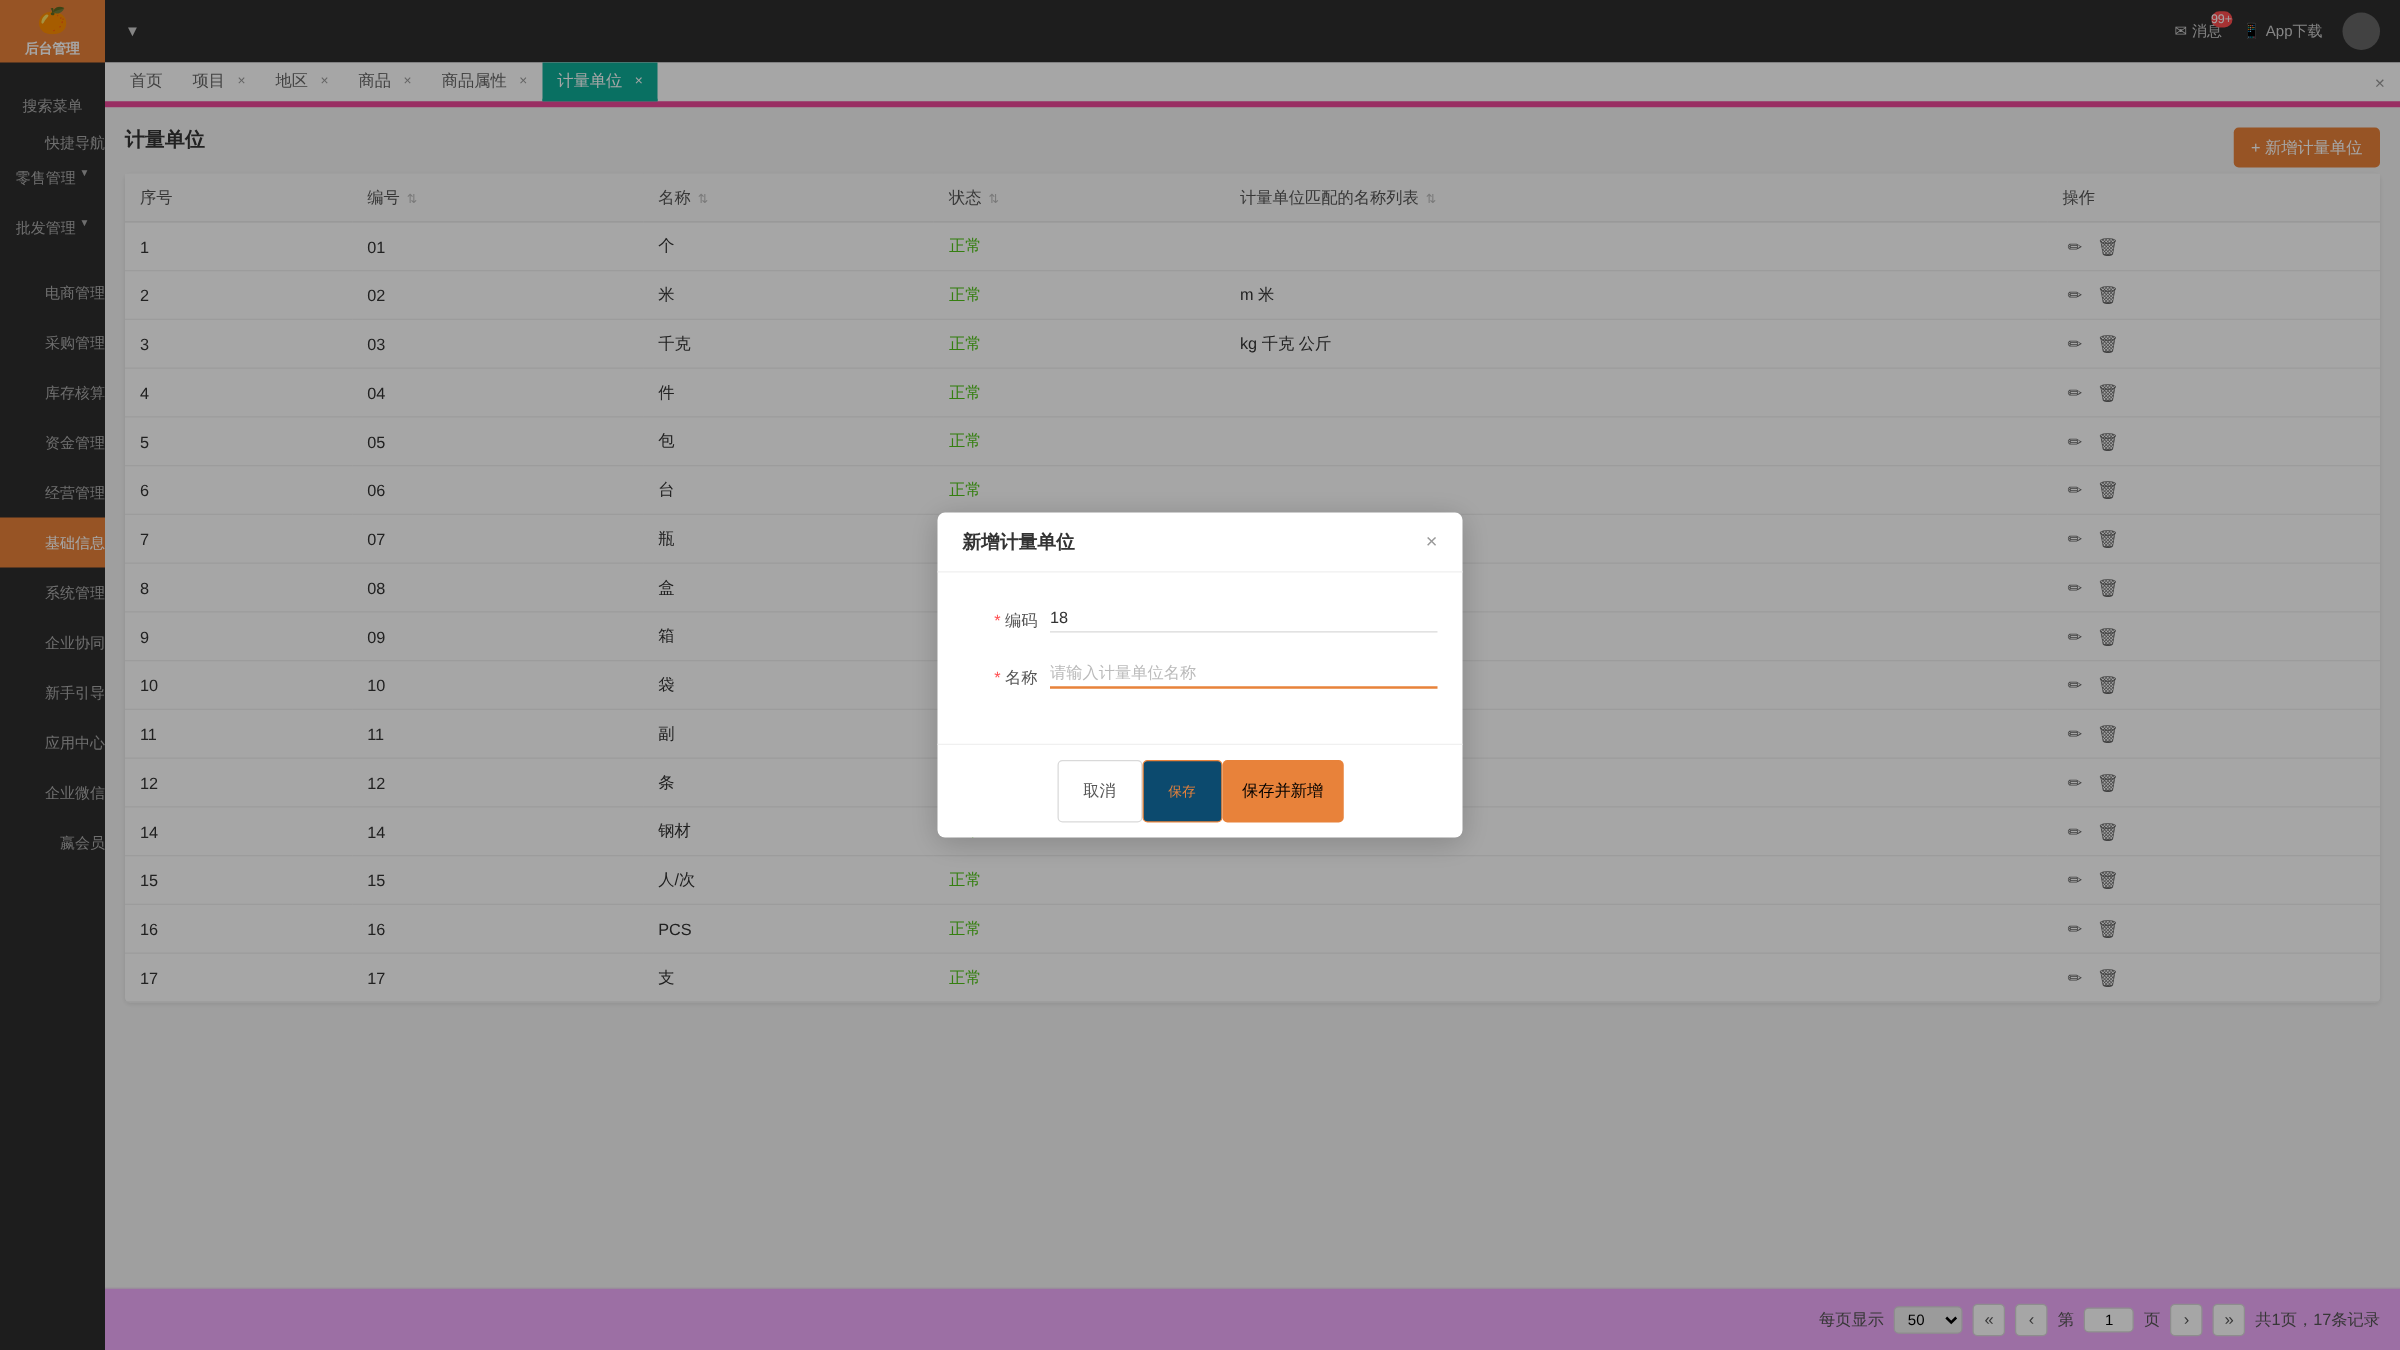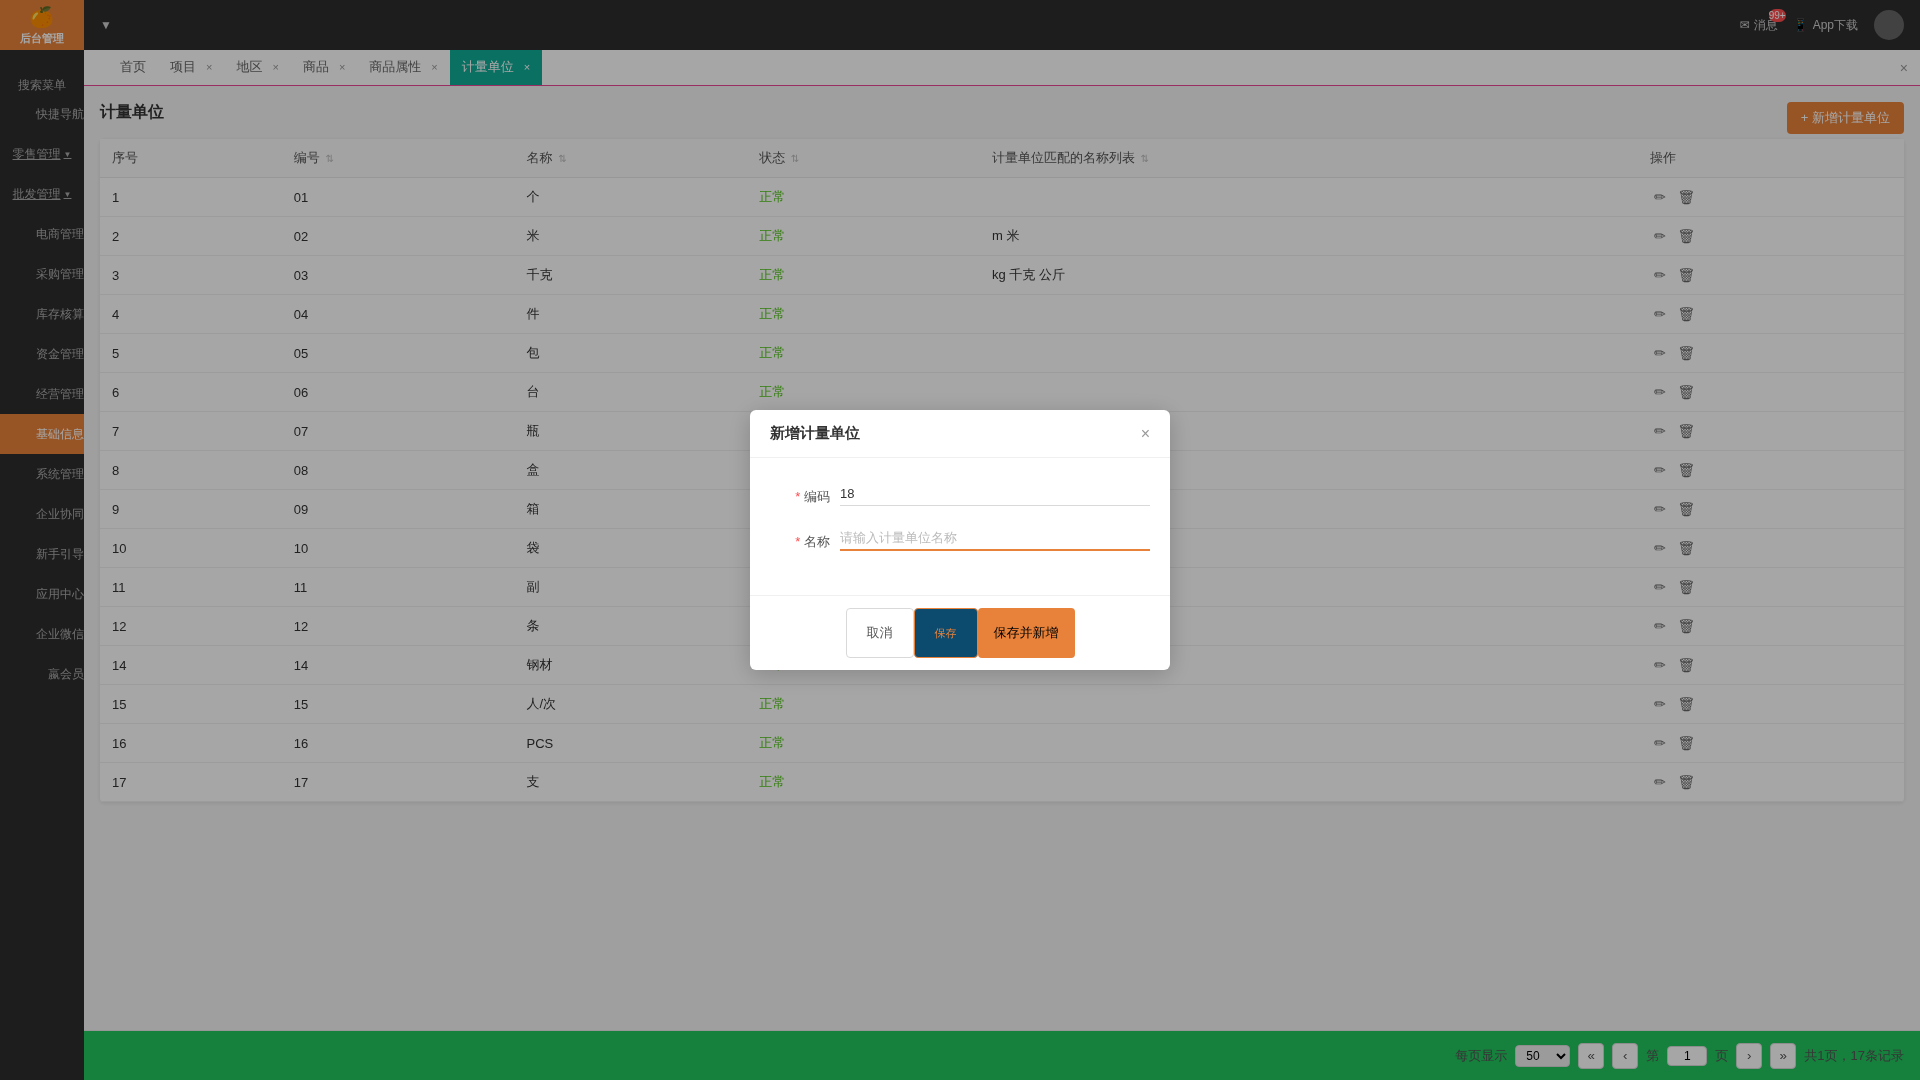--- a/index.html
+++ b/index.html
@@ -6,38 +6,38 @@
     body { font-family: "Microsoft YaHei", "PingFang SC", sans-serif; font-size: 13px; background: #f0f2f5; width: 1920px; height: 1080px; overflow: hidden; display: flex; }
 
     
     .sidebar { width: 84px; background: #2d2d2d; height: 1080px; display: flex; flex-direction: column; align-items: center; flex-shrink: 0; }
     .sidebar-logo { width: 84px; height: 50px; background: #e8823a; display: flex; align-items: center; justify-content: center; color: white; font-size: 14px; font-weight: bold; }
     .sidebar-logo-inner { display: flex; flex-direction: column; align-items: center; }
     .logo-text { font-size: 11px; color: white; margin-top: 2px; }
     .sidebar-search { width: 84px; height: 44px; display: flex; align-items: flex-end; justify-content: center; color: #aaa; font-size: 12px; cursor: pointer; }
     .sidebar-nav-label { width: 84px; height: 40px; display: flex; align-items: center; justify-content: flex-end; color: #aaa; font-size: 12px; cursor: pointer; }
     .sidebar-nav-label.active { background: #e8823a; color: white; }
-    .sidebar-group-item { width: 84px; height: 40px; display: flex; align-items: center; justify-content: center; color: #aaa; font-size: 12px; cursor: pointer; position: relative; text-decoration: underline; }
+    .sidebar-group-item { width: 84px; height: 40px; display: flex; justify-content: center; color: #aaa; font-size: 12px; cursor: pointer; position: relative; }
     .sidebar-group-item .arrow { font-size: 8px; margin-left: 3px; }
 
     
     .main-area { flex: 1; display: flex; flex-direction: column; height: 1080px; }
 
     
     .top-header { height: 50px; background: #2d2d2d; display: flex; align-items: center; justify-content: space-between; padding: 0 16px; flex-shrink: 0; }
     .header-left { display: flex; align-items: center; gap: 8px; }
     .header-dropdown { color: #ccc; font-size: 12px; display: flex; align-items: center; gap: 4px; cursor: pointer; }
     .header-right { display: flex; align-items: center; gap: 16px; }
     .header-badge { position: relative; color: #ccc; font-size: 12px; display: flex; align-items: center; gap: 4px; cursor: pointer; }
     .badge-count { position: absolute; top: -8px; right: -8px; background: #ff4d4f; color: white; font-size: 10px; border-radius: 10px; padding: 1px 0; }
     .header-app { color: #ccc; font-size: 12px; display: flex; align-items: center; gap: 4px; cursor: pointer; }
     .header-avatar { width: 30px; height: 30px; background: #666; border-radius: 50%; cursor: pointer; }
 
     
-    .tab-bar { height: 36px; background: #fff; border-bottom: 1px solid #ec4899; display: flex; align-items: stretch; flex-shrink: 0; padding-left: 24px; }
+    .tab-bar { height: 36px; background: #fff; border-bottom: 5px solid #ec4899; display: flex; align-items: stretch; flex-shrink: 0; padding-left: 8px; }
     .tab { display: flex; align-items: center; padding: 0 12px; font-size: 13px; color: #666; cursor: pointer; border-bottom: 2px solid transparent; gap: 6px; }
     .tab.active { color: #fff; background: #0fac97; border-bottom: 2px solid #0fac97; }
     .tab .tab-close { font-size: 11px; color: #999; cursor: pointer; margin-left: 4px; }
     .tab.active .tab-close { color: #fff; }
     .tab-bar-close { margin-left: auto; display: flex; align-items: center; padding: 0 12px; color: #999; cursor: pointer; font-size: 14px; }
 
     
     .page-content { flex: 1; padding: 16px; overflow: auto; background: #f5f5f5; position: relative; }
     .page-title { font-size: 16px; font-weight: bold; color: #333; margin-bottom: 16px; }
 
@@ -47,21 +47,21 @@
     
     .data-table { width: 100%; background: white; border-radius: 4px; box-shadow: 0 1px 4px rgba(0,0,0,0.1); }
     .data-table table { width: 100%; border-collapse: collapse; }
     .data-table th { background: #fafafa; padding: 10px 12px; text-align: left; font-weight: 500; color: #555; border-bottom: 1px solid #e8e8e8; font-size: 13px; white-space: nowrap; }
     .data-table td { padding: 9px 12px; border-bottom: 1px solid #f0f0f0; color: #333; font-size: 13px; }
     .sort-icon { color: #bbb; font-size: 10px; margin-left: 2px; }
     .status-normal { color: #52c41a; }
     .action-btn { background: none; border: none; cursor: pointer; color: #666; font-size: 14px; padding: 2px 4px; }
 
     
-    .pagination { height: 50px; background: #22c55e; border-top: 1px solid #e8e8e8; display: flex; align-items: center; justify-content: flex-end; padding: 0 16px; gap: 8px; font-size: 13px; color: #555; flex-shrink: 0; }
+    .pagination { height: 50px; background: #f0abfc; border-top: 1px solid #e8e8e8; display: flex; align-items: center; justify-content: flex-end; padding: 0 16px; gap: 8px; font-size: 13px; color: #555; flex-shrink: 0; }
     .page-size-select { border: 1px solid #d9d9d9; border-radius: 4px; padding: 2px 6px; font-size: 12px; }
     .page-nav-btn { border: 1px solid #d9d9d9; background: white; width: 26px; height: 26px; display: flex; align-items: center; justify-content: center; cursor: pointer; border-radius: 4px; color: #555; }
     .page-input { border: 1px solid #d9d9d9; border-radius: 4px; width: 40px; padding: 2px 6px; text-align: center; font-size: 12px; }
 
     
     .modal-overlay { position: fixed; top: 0; left: 0; width: 1920px; height: 1080px; background: rgba(0,0,0,0.35); z-index: 100; display: flex; align-items: center; justify-content: center; }
     .modal { background: white; border-radius: 6px; width: 420px; box-shadow: 0 4px 24px rgba(0,0,0,0.2); }
     .modal-header { padding: 14px 20px; border-bottom: 1px solid #f0f0f0; display: flex; align-items: center; justify-content: space-between; }
     .modal-title { font-size: 15px; font-weight: bold; color: #333; }
     .modal-close { background: none; border: none; cursor: pointer; color: #999; font-size: 16px; }

